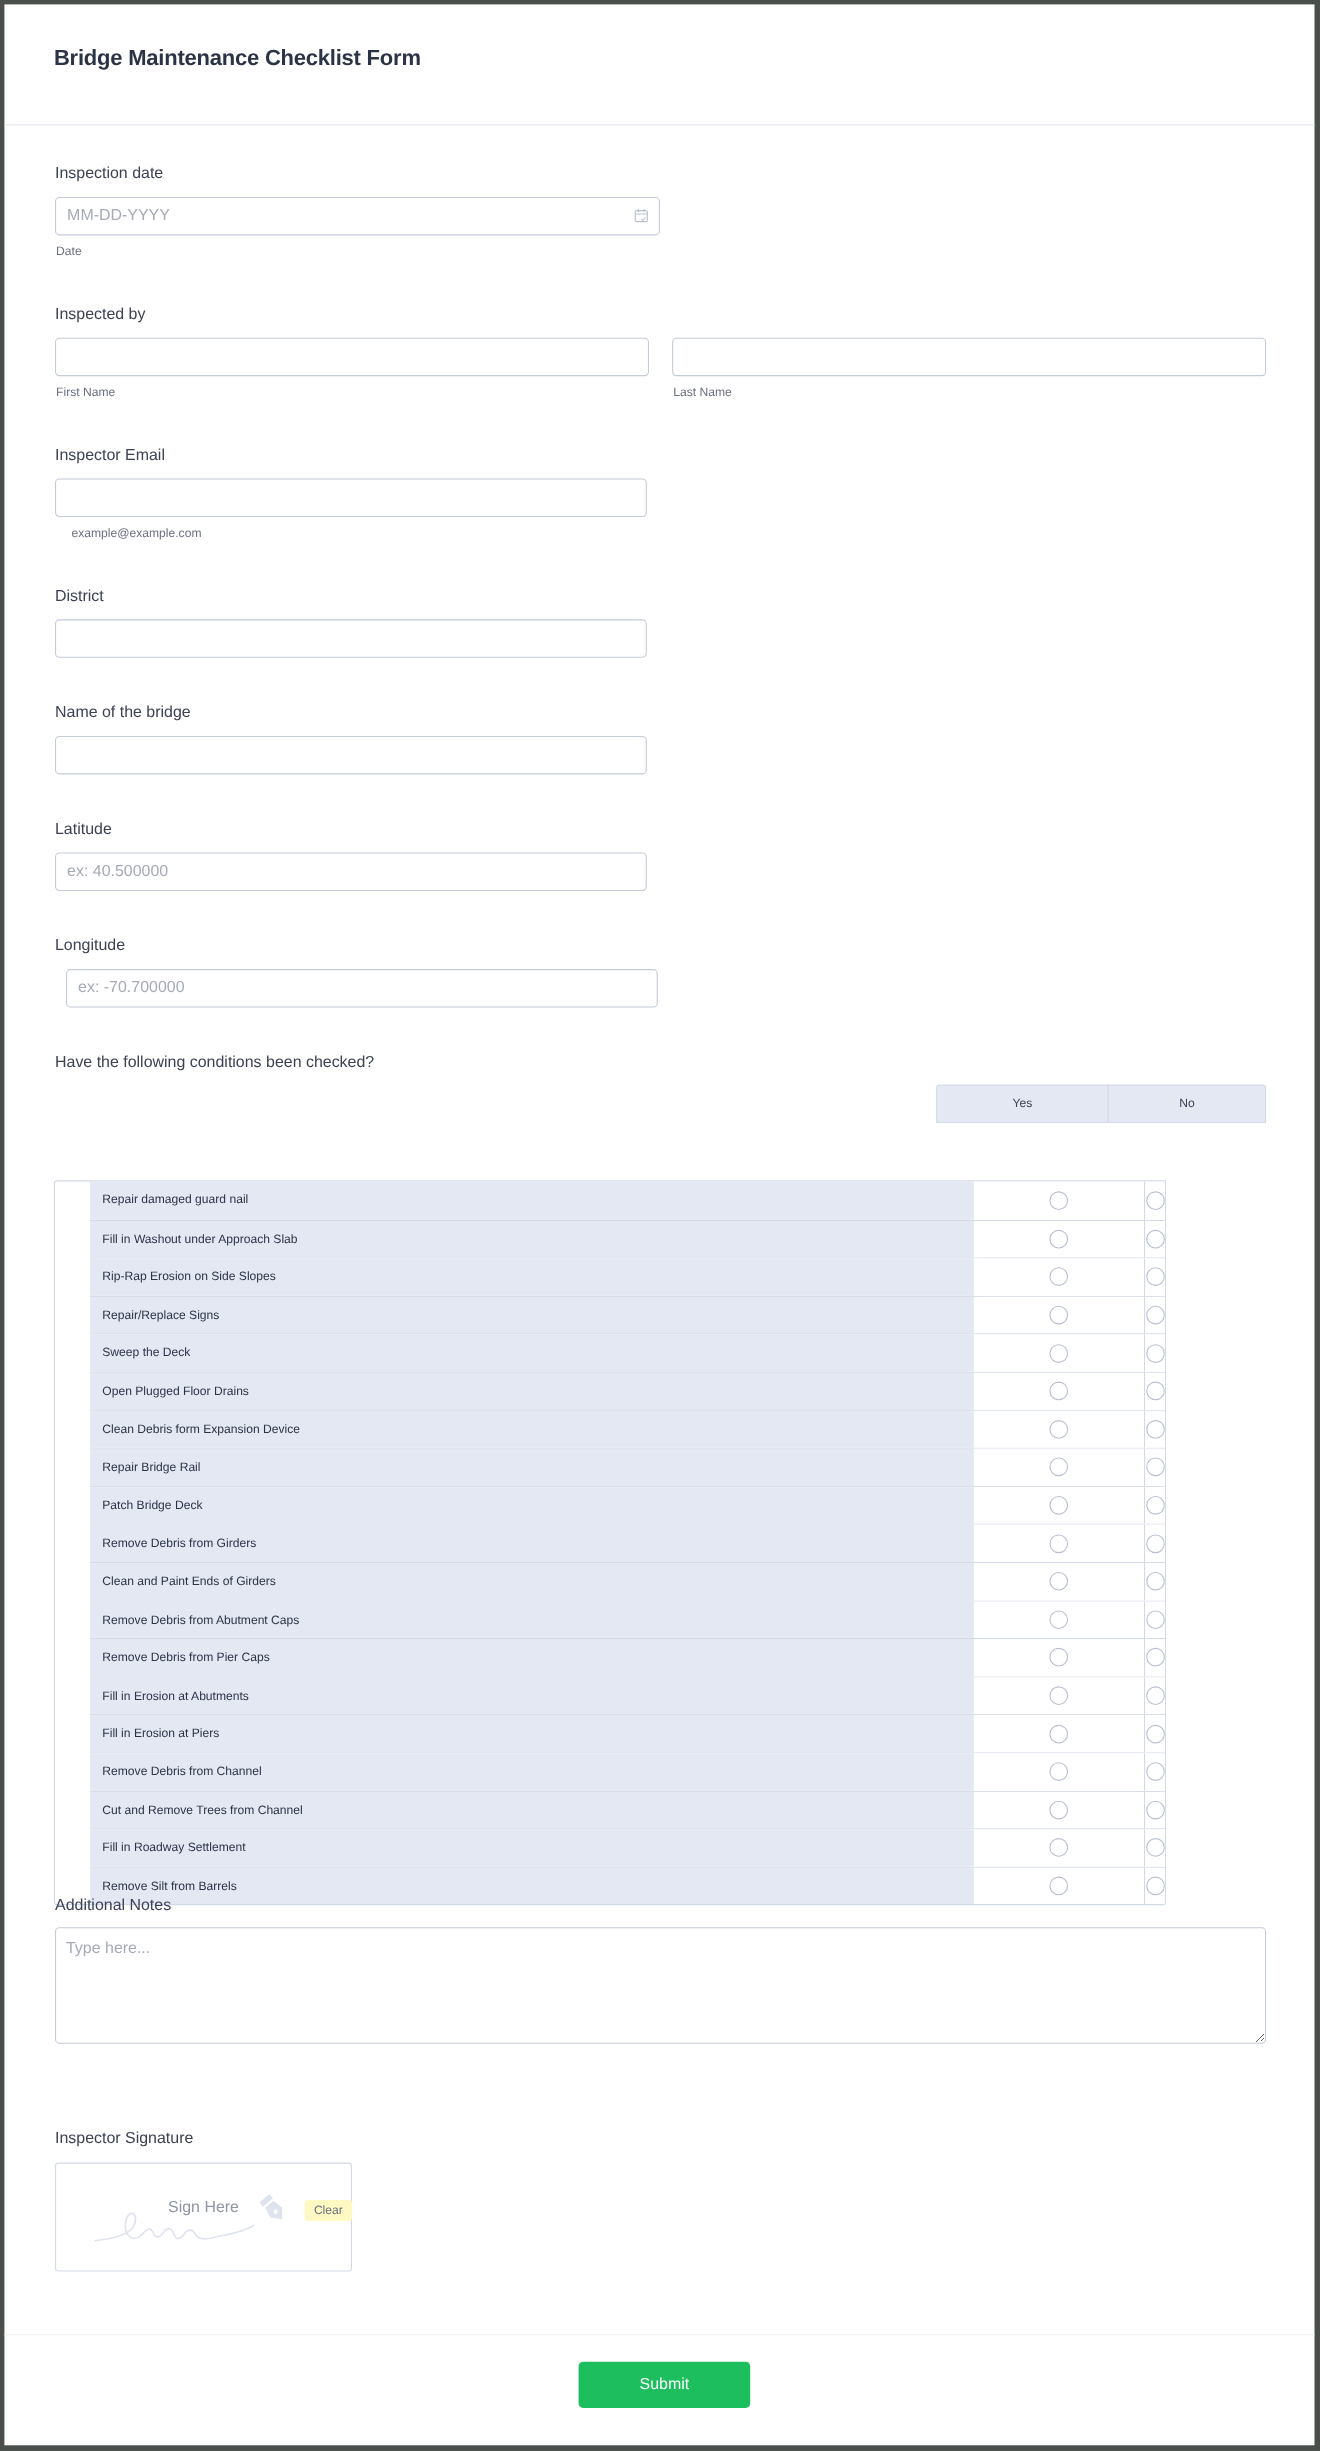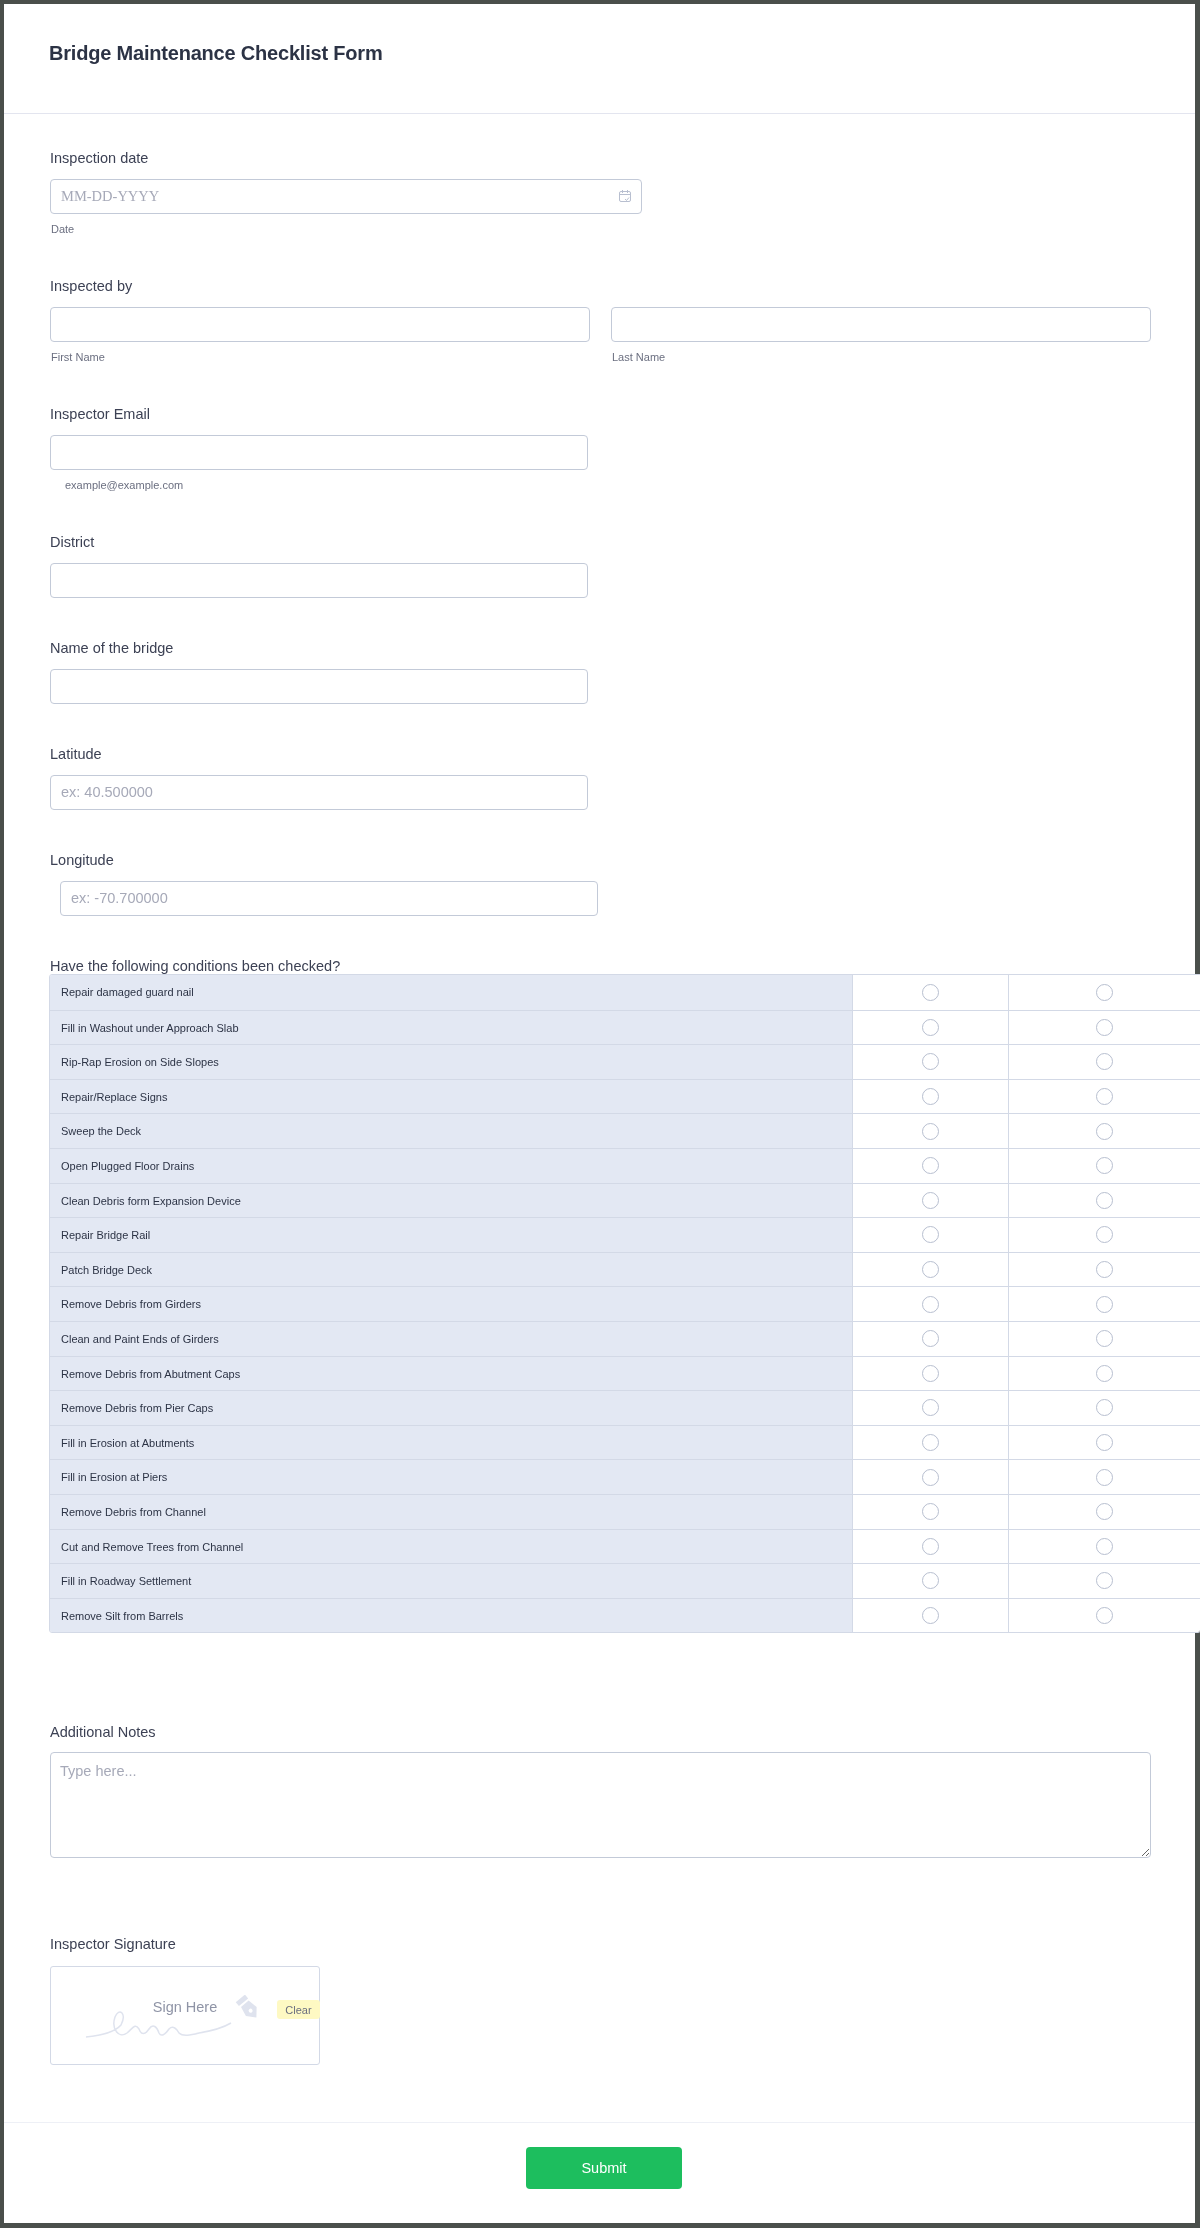--- a/index.html
+++ b/index.html
@@ -24,22 +24,22 @@
     .cal-icon { position: absolute; right: 9px; top: 9px; width: 14px; height: 14px; }
 
     
     .matrix-head {
       position: absolute; top: 982px; height: 35px; background: #e3e8f3;
       border: 1px solid #d3d9e6; font-size: 11px; color: #3c4154; text-align: center; line-height: 33px;
     }
     .matrix-head.yes { left: 847px; width: 157px; border-top-left-radius: 3px; }
     .matrix-head.no { left: 1003px; width: 144px; border-top-right-radius: 3px; }
     .matrix {
-      position: absolute; left: 45px; top: 970px; width: 1152px;
-      border: 1px solid #d3d9e6; border-radius: 3px 0 3px 3px; overflow: hidden;
+      position: absolute; left: 45px; top: 1069px; width: 1011px;
+      border: 1px solid #d3d9e6; border-radius: 3px 0 3px 3px; overflow: hidden; padding-left: 32px;
     }
     .mrow { display: flex; height: 34.6px; border-top: 1px solid #d3d9e6; }
     .mrow:first-child { border-top: none; }
     .mrow .q {
       width: 802px; background: #e3e8f3; font-size: 11px; color: #2c3345;
       padding-left: 11px; line-height: 34px;
     }
     .mrow .cell {
       background: #fff; border-left: 1px solid #d3d9e6; display: flex;
       align-items: center; justify-content: center;
@@ -78,21 +78,21 @@
 </head>
 <body>
 
 <div class="frame">
 
   <div class="header">
     <h1>Bridge Maintenance Checklist Form</h1>
   </div>
 
   <div class="label field" style="top:146px;">Inspection date</div>
-  <div class="input" style="left:46px; top:175px; width:592px;font-family:Liberation Serif, serif;">
+  <div class="input" style="left:46px; top:175px; width:550px;">
     <span>MM-DD-YYYY</span>
     <svg class="cal-icon" viewBox="0 0 14 14">
       <rect x="1.5" y="2.5" width="11" height="10" rx="1.5" fill="none" stroke="#b8bfd0" stroke-width="1"></rect>
       <line x1="1.5" y1="5.5" x2="12.5" y2="5.5" stroke="#b8bfd0" stroke-width="1"></line>
       <line x1="4.5" y1="1" x2="4.5" y2="4" stroke="#b8bfd0" stroke-width="1"></line>
       <line x1="9.5" y1="1" x2="9.5" y2="4" stroke="#b8bfd0" stroke-width="1"></line>
       <path d="M7 10 L8.5 11.5 L11 8.5" fill="none" stroke="#b8bfd0" stroke-width="1"></path>
     </svg>
   </div>
   <div class="sublabel" style="left:47px; top:219px;">Date</div>

